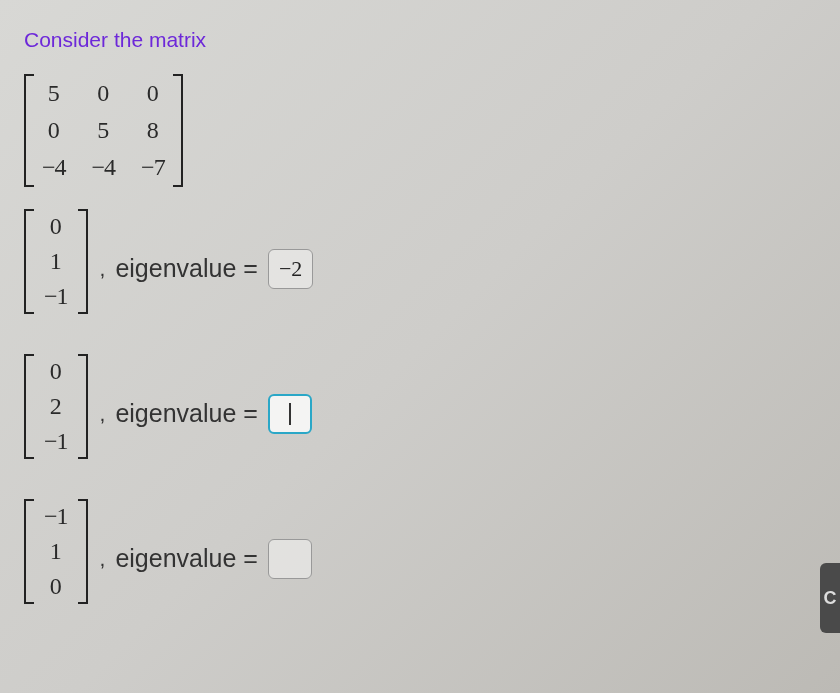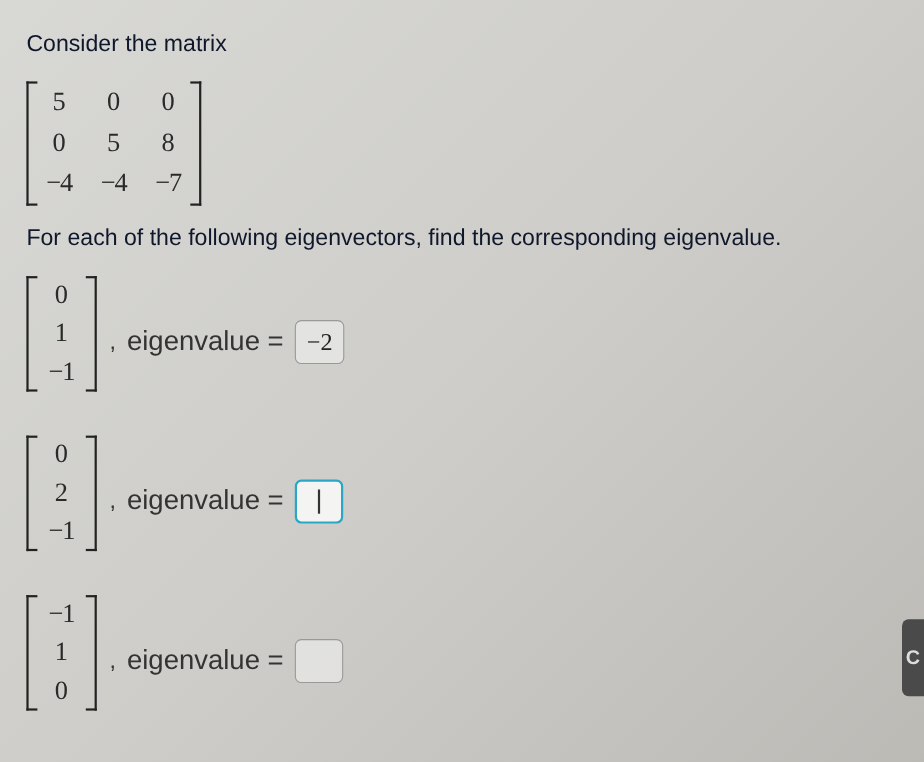--- a/index.html
+++ b/index.html
@@ -12,21 +12,21 @@
       background: linear-gradient(135deg, #d8d8d5 0%, #cecdca 50%, #bcbab5 100%);
       color: #2a2a2a;
       overflow: hidden;
       position: relative;
     }
     .content {
       padding: 28px 24px;
     }
     .prompt-text {
       font-size: 21px;
-      color: #0f172a;
+      color: #6d28d9;
       margin-bottom: 18px;
     }
     .matrix {
       display: inline-flex;
       align-items: stretch;
       margin: 4px 0 18px 0;
     }
     .bracket {
       width: 10px;
       position: relative;
@@ -119,21 +119,20 @@
       <div class="cell">0</div>
       <div class="cell">5</div>
       <div class="cell">8</div>
       <div class="cell neg">−4</div>
       <div class="cell neg">−4</div>
       <div class="cell neg">−7</div>
     </div>
     <div class="bracket right"></div>
   </div>
 
-  <div class="prompt-text">For each of the following eigenvectors, find the corresponding eigenvalue.</div>
 
   
   <div class="row-line">
     <div class="matrix m3x1">
       <div class="bracket left"></div>
       <div class="matrix-body">
         <div class="cell">0</div>
         <div class="cell">1</div>
         <div class="cell neg">−1</div>
       </div>

